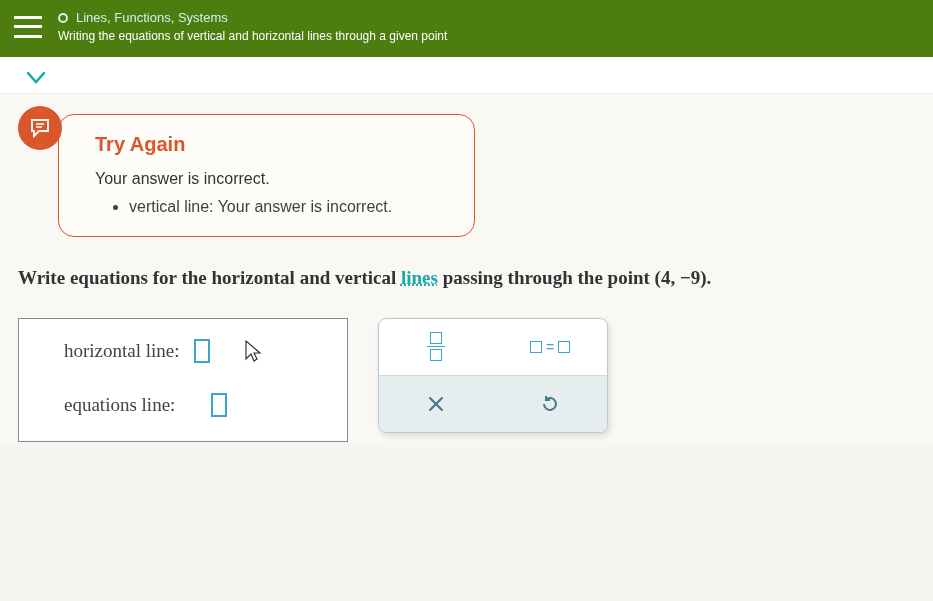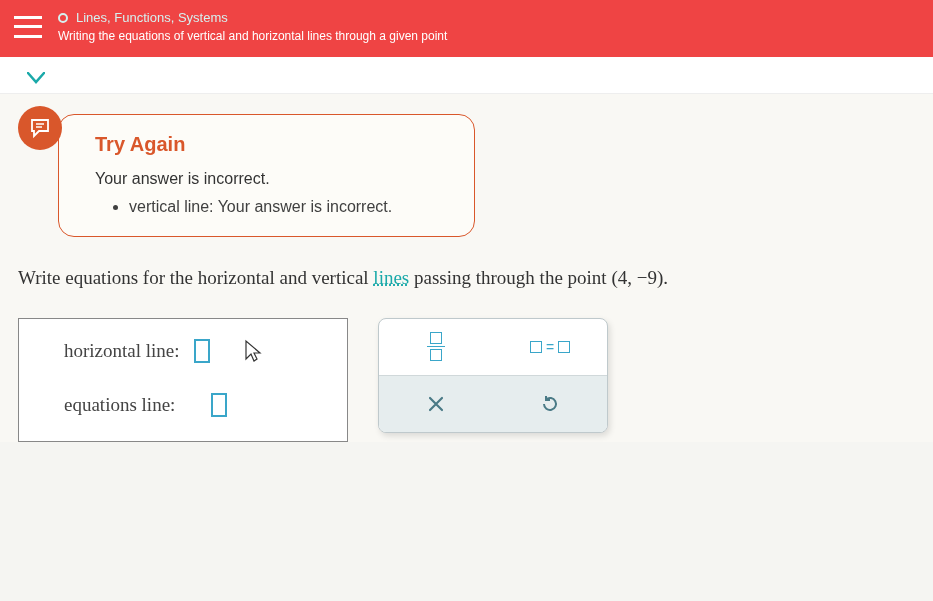--- a/index.html
+++ b/index.html
@@ -4,21 +4,21 @@
 <style>
   * { box-sizing: border-box; margin: 0; padding: 0; }
   body {
     font-family: Arial, Helvetica, sans-serif;
     background: #f5f5f2;
     width: 933px;
     height: 601px;
     overflow: hidden;
   }
   .header {
-    background: #ef4444;
+    background: #4d7c0f;
     color: #fff;
     display: flex;
     align-items: center;
     padding: 10px 14px 14px 14px;
     gap: 16px;
     text-align: right;
   }
   .hamburger {
     width: 28px; height: 22px;
     display: flex; flex-direction: column; justify-content: space-between;
@@ -46,20 +46,21 @@
     padding: 18px 26px 20px 36px;
     width: 417px;
     background:#fdfcf8;
   }
   .feedback-title { color:#d9572b; font-size:20px; font-weight:600; margin-bottom:14px;}
   .feedback-msg { color:#333; font-size:16px; margin-bottom:10px;}
   .feedback-list { list-style: disc; margin-left: 34px; color:#404040; font-size:16px;}
   .question {
     font-size:19px; color:#333; margin: 18px 0 26px 0; line-height:1.4;
     font-family: Georgia, 'Times New Roman', serif;
+    font-weight: bold;
   }
   .question .link { color:#1aa9a9; text-decoration: underline dotted; cursor:pointer;}
   .question .point { font-family: 'Times New Roman', serif; }
   .work-row { display:flex; gap:30px; align-items:flex-start;}
   .answer-box {
     border:1px solid #888; width: 330px; padding: 20px 22px 24px 22px;
     background:#fff;
   }
   .ans-line { display:flex; align-items:center; gap:14px; font-size:19px; color:#444; font-family: Georgia, serif; margin-left: 23px;}
   .ans-line + .ans-line { margin-top: 30px; }

